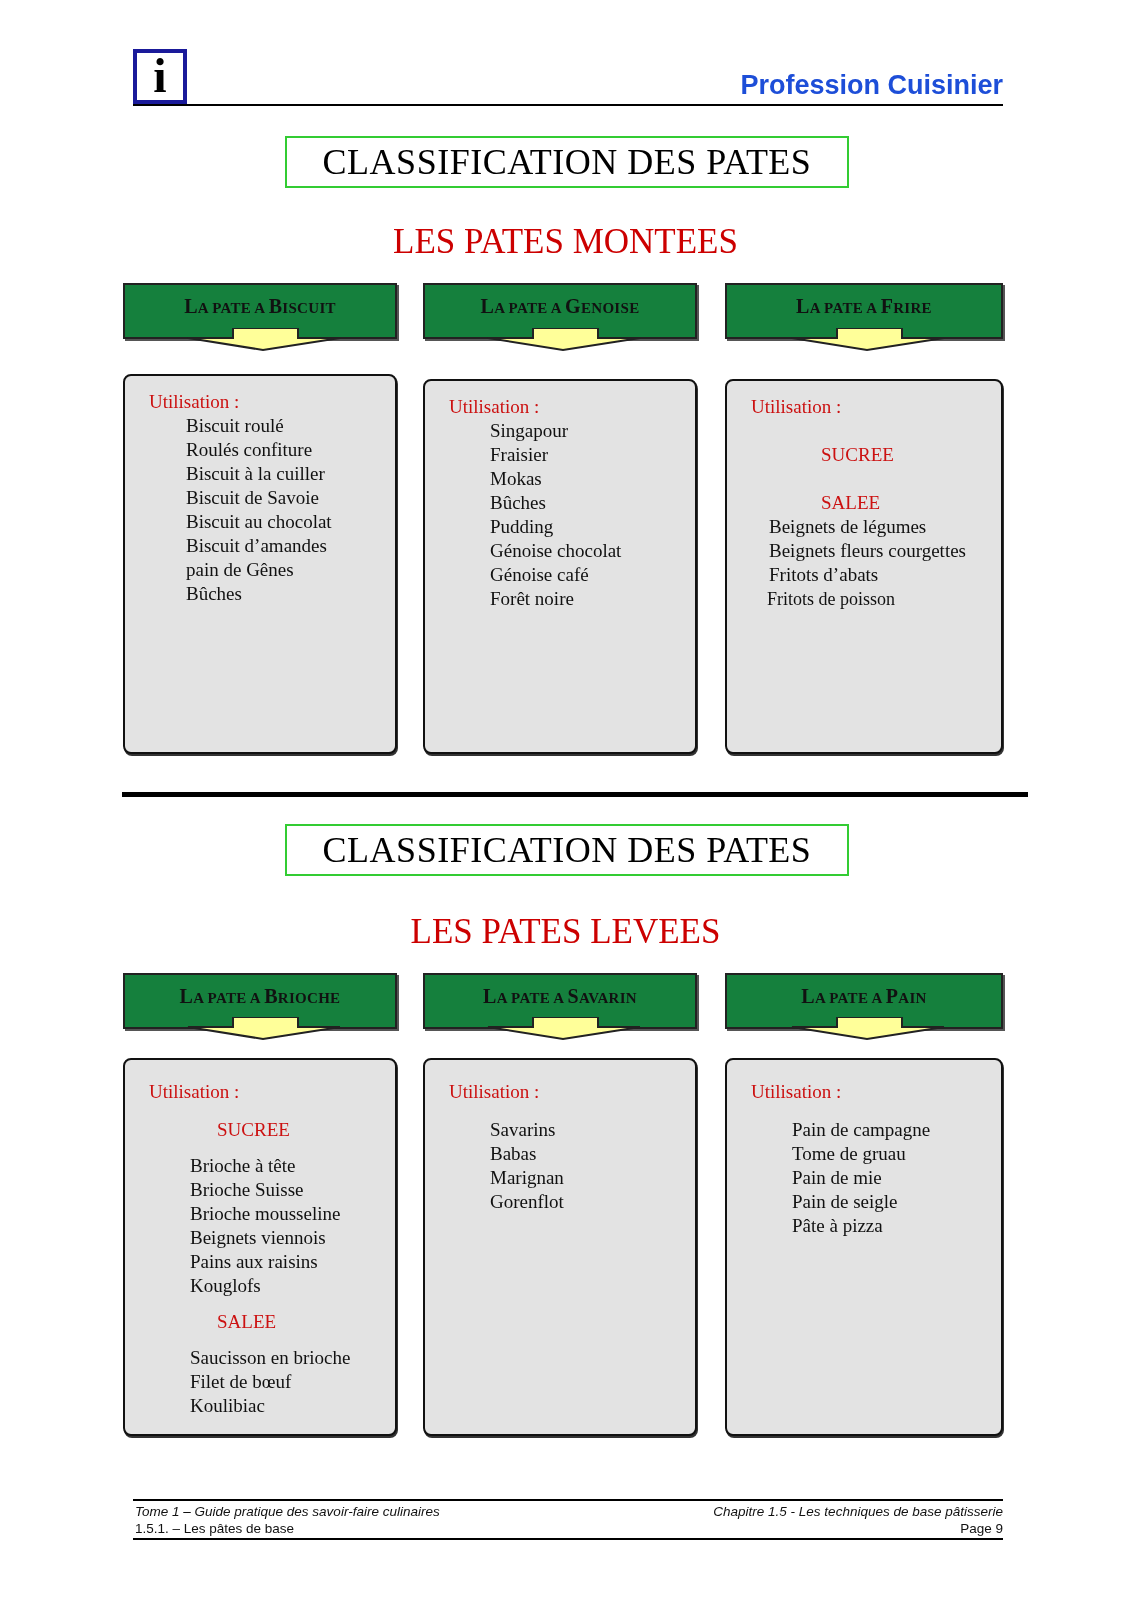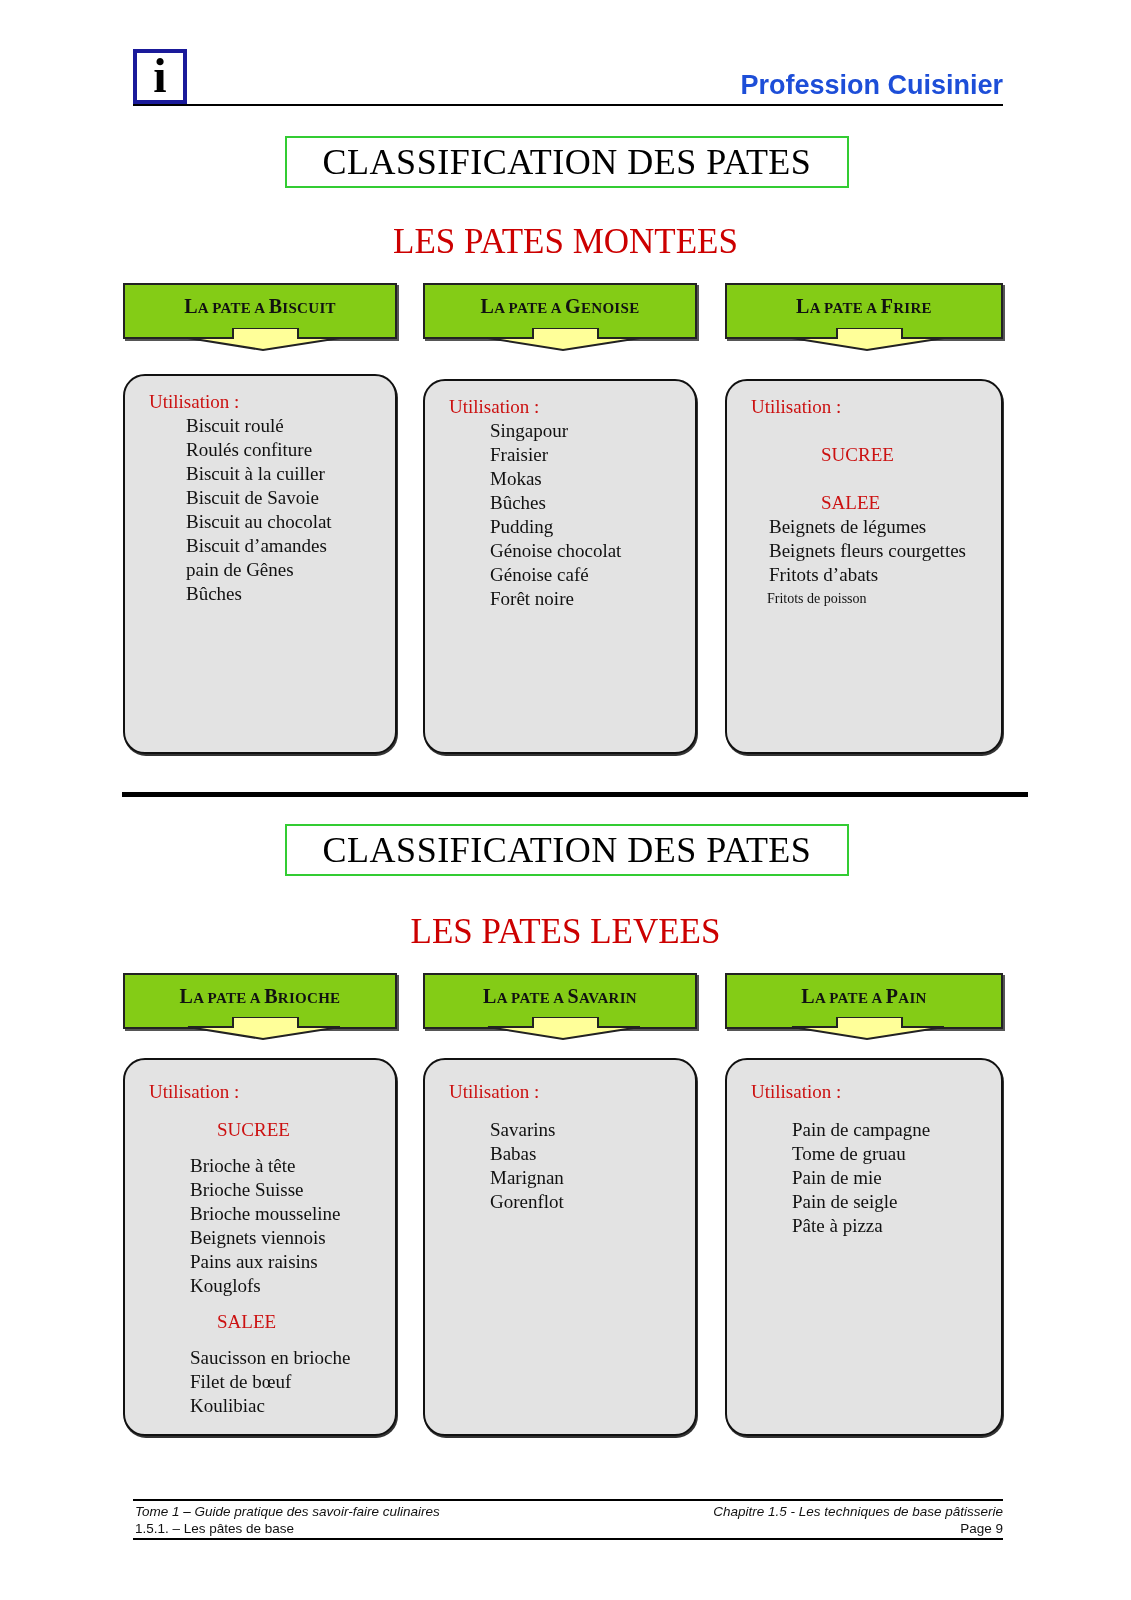--- a/index.html
+++ b/index.html
@@ -10,28 +10,28 @@
   .logo { left:133px; top:49px; width:46px; height:47px; border:4px solid #1a1a9a; background:#fff; }
   .logo-i { position:absolute; left:0; right:0; top:-3px; text-align:center;
             font-family:"Liberation Serif",serif; font-weight:bold; font-size:48px; color:#000; line-height:52px; }
   .brand { right:128px; top:70px; font-family:"Liberation Sans",sans-serif; font-weight:bold; font-size:27px; color:#1d4ed8; }
   .hline { left:133px; width:870px; top:104px; height:2px; background:#000; }
   
   .title-box { left:285px; width:560px; height:48px; border:2px solid #33cc33;
                text-align:center; font-size:36px; line-height:48px; color:#000; background:#fff; letter-spacing:0.5px; }
   .section-title { left:0; width:1131px; text-align:center; color:#cc0000; font-size:35px; }
   
-  .hdr { width:274px; height:56px; background:#84cc16; border:2px solid #222;
+  .hdr { width:274px; height:56px; background:#15803d; border:2px solid #222;
          box-sizing:border-box; text-align:center; font-weight:bold; font-size:15px; line-height:42px;
          letter-spacing:0.3px; color:#111; box-shadow:2px 2px 0 #555; }
   .hdr .big { font-size:20px; }
   .arrow { width:274px; height:24px; }
   
   .card { width:274px; background:#e3e3e3; border:2px solid #111; box-sizing:border-box;
-          border-radius:22px; box-shadow:1px 2px 0 #333; }
+          border-radius:8px; box-shadow:1px 2px 0 #333; }
   .card-inner { position:absolute; left:24px; top:14px; right:10px; font-size:19px; line-height:24px; }
   .util { color:#cc1111; }
   .sub { color:#cc1111; }
   .item { color:#111; white-space:nowrap; }
   .divider { left:122px; width:906px; top:792px; height:5px; background:#000; }
   
   .fline1 { left:133px; width:870px; top:1499px; height:2px; background:#000; }
   .fline2 { left:133px; width:870px; top:1538px; height:2px; background:#000; }
   .ftext { font-family:"Liberation Sans",sans-serif; font-size:13.5px; color:#111; line-height:17px; }
   .ital { font-style:italic; }
@@ -102,21 +102,21 @@
 
 <div class="abs card" style="left:725px; top:379px; height:375px; width:278px;">
   <div class="card-inner">
     <div class="util">Utilisation :</div>
     <div class="sub" style="padding-left:70px; margin-top:24px;">SUCREE</div>
     <div class="sub" style="padding-left:70px; margin-top:24px;">SALEE</div>
     <div style="padding-left:18px;">
       <div class="item">Beignets de légumes</div>
       <div class="item">Beignets fleurs courgettes</div>
       <div class="item">Fritots d’abats</div>
-      <div class="item" style="font-size:14px; margin-left:-2px;">Fritots de poisson</div>
+      <div class="item" style="font-size:18px; margin-left:-2px;">Fritots de poisson</div>
     </div>
   </div>
 </div>
 
 <div class="abs divider"></div>
 
 <div class="abs title-box" style="top:824px;">CLASSIFICATION DES PATES</div>
 <div class="abs section-title" style="top:912px;">LES PATES  LEVEES</div>
 
 <div class="abs hdr" style="left:123px; top:973px;">

